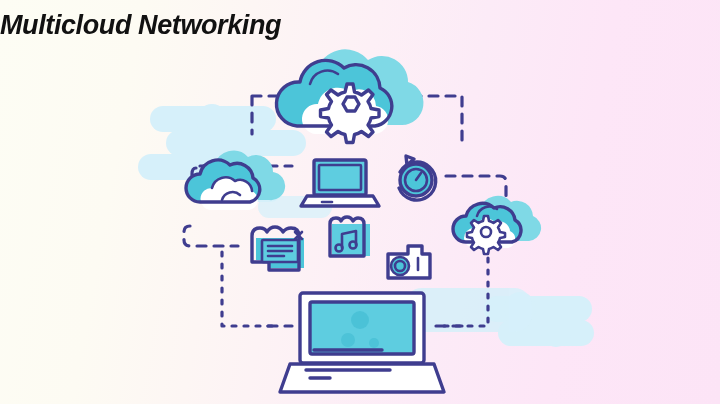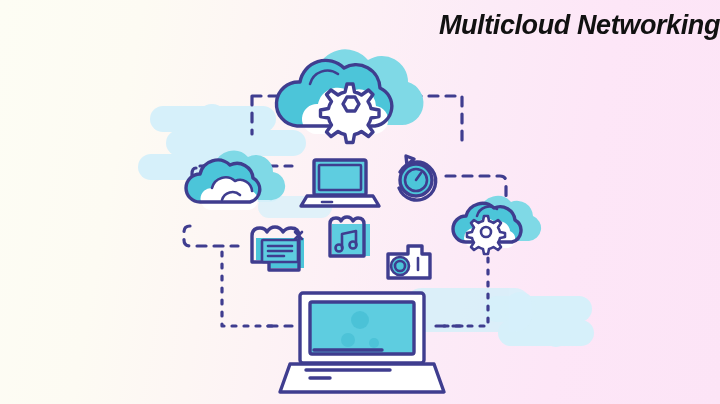--- a/index.html
+++ b/index.html
@@ -25,21 +25,21 @@
   #artboard {
     position:absolute;
     inset:0;
     width:720px;
     height:404px;
   }
   .title {
     position:absolute;
     left:0; right:0;
     top:10px;
-    text-align:right;
+    text-align:left;
     font-size:27px;
     font-weight:bold;
     font-style:italic;
     letter-spacing:-0.4px;
     color:#111111;
     font-family:"Liberation Sans", sans-serif;
     user-select:none;
   }
 </style>
 </head>

